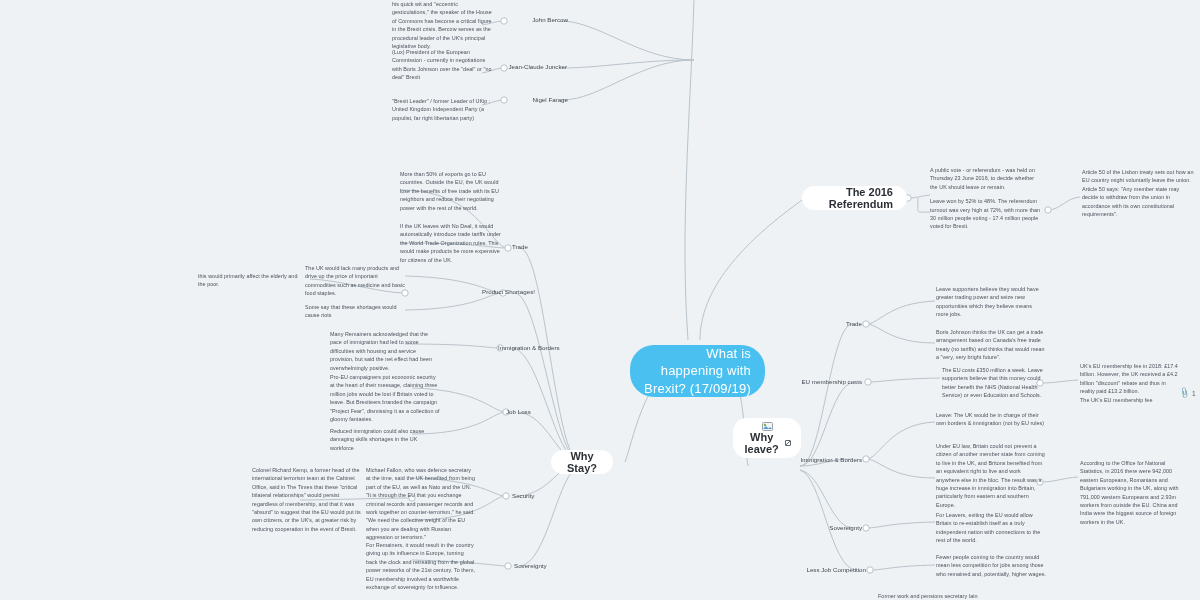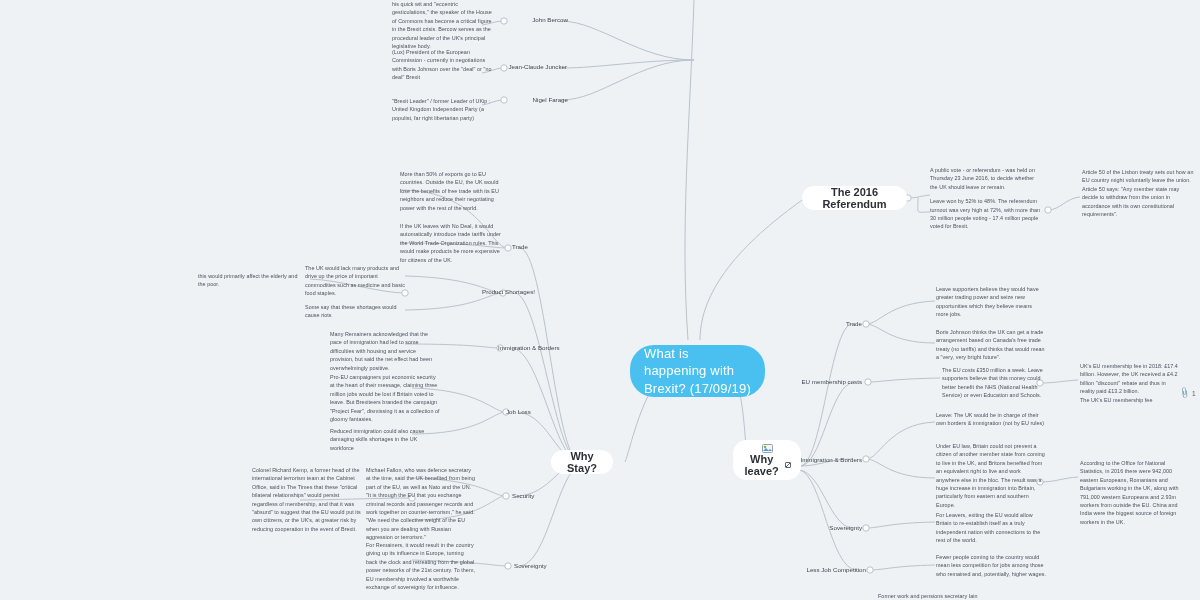--- a/index.html
+++ b/index.html
@@ -13,21 +13,21 @@
   svg.links { position: absolute; inset: 0; width: 1200px; height: 600px; pointer-events: none; }
   svg.links path { fill: none; stroke: #b9c3cb; stroke-width: 1; }
   svg.links circle { fill: #ffffff; stroke: #b9c3cb; stroke-width: 1; }
 
   .node { position: absolute; }
 
   .root {
     background: #49c0f0; color: #ffffff;
     border-radius: 24px;
     display: flex; align-items: center; justify-content: center;
-    text-align: left; line-height: 1.35;
+    text-align: right; line-height: 1.35;
     font-size: 13px; letter-spacing: .2px;
     padding: 8px 14px;
   }
   .branch {
     background: #ffffff; border-radius: 14px;
     display: flex; flex-direction: column; align-items: center; justify-content: center;
     color: #2b3036; font-weight: bold; font-size: 11px;
     padding: 7px 14px; text-align: center;
   }
   .branch .icons { display: flex; align-items: center; gap: 5px; }
@@ -140,35 +140,35 @@
     <path d="M504 100 C 495 100, 490 104, 482 105"></path>
     <circle cx="504" cy="100" r="3.2"></circle>
   </svg>
 
   <div class="node root" style="left:630px; top:345px; width:135px; height:52px;">What is happening with Brexit?  (17/09/19)</div>
 
   <div class="node branch" style="left:551px; top:450px; width:62px; height:24px;">
     <span>Why Stay?</span>
   </div>
 
-  <div class="node branch" style="left:733px; top:440px; width:68px; height:40px;">
+  <div class="node branch" style="left:733px; top:418px; width:68px; height:40px;">
     <span class="icons">
       <svg width="11" height="9" viewBox="0 0 11 9">
           <rect x="0.5" y="0.5" width="10" height="8" rx="1" fill="#f2f4f5" stroke="#9aa3aa"></rect>
           <circle cx="3" cy="3" r="1.2" fill="#7ab648"></circle>
           <path d="M1 7 L4 4 L6.5 6.5 L8 5 L10 7 Z" fill="#4f9bd9"></path>
         </svg>
     </span>
     <span class="row">
       <span>Why leave?</span>
       <span class="note-icon"></span>
     </span>
   </div>
 
-  <div class="node branch" style="left:802px; top:186px; width:105px; height:24px;">
+  <div class="node branch" style="left:802px; top:186px; width:105px; height:24px;text-align:right;">
     <span>The 2016 Referendum</span>
   </div>
 
   <div class="node leaf" style="left:930px; top:166px; width:112px;">
     <p>A public vote - or referendum - was held on Thursday 23 June 2016, to decide whether the UK should leave or remain.</p>
     <p>Leave won by 52% to 48%. The referendum turnout was very high at 72%, with more than 30 million people voting - 17.4 million people voted for Brexit.</p>
   </div>
   <div class="node leaf" style="left:1082px; top:168px; width:112px;">Article 50 of the Lisbon treaty sets out how an EU country might voluntarily leave the union.  Article 50 says: "Any member state may decide to withdraw from the union in accordance with its own constitutional requirements".</div>
 
   <div class="node topic" style="left:508px; top:16px; width:60px;">John Bercow</div>

